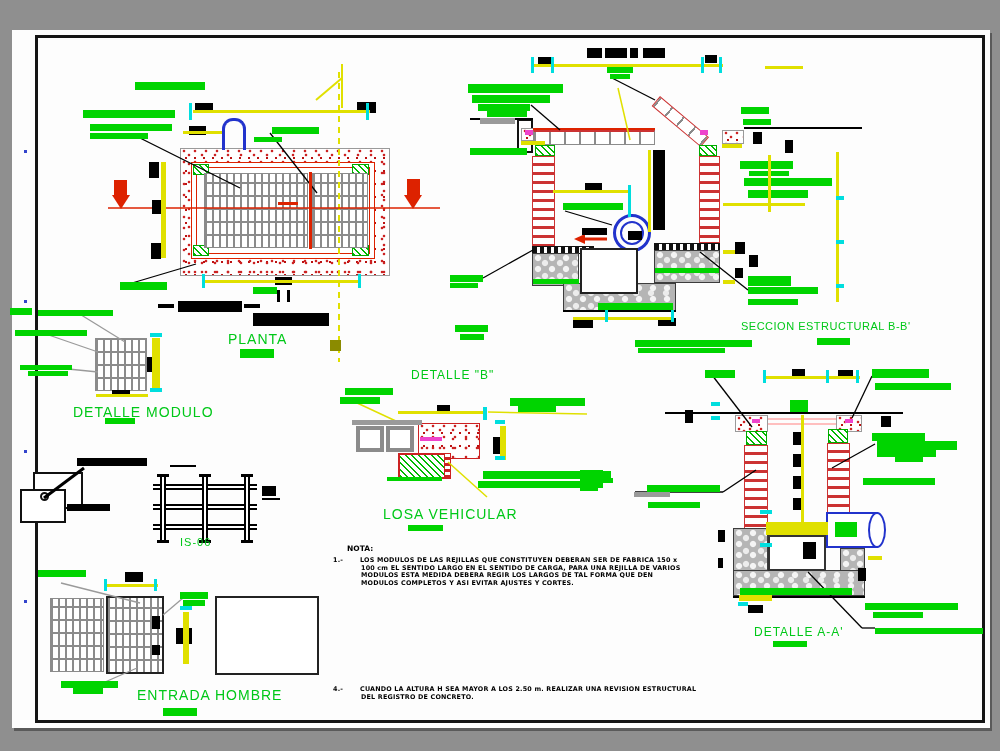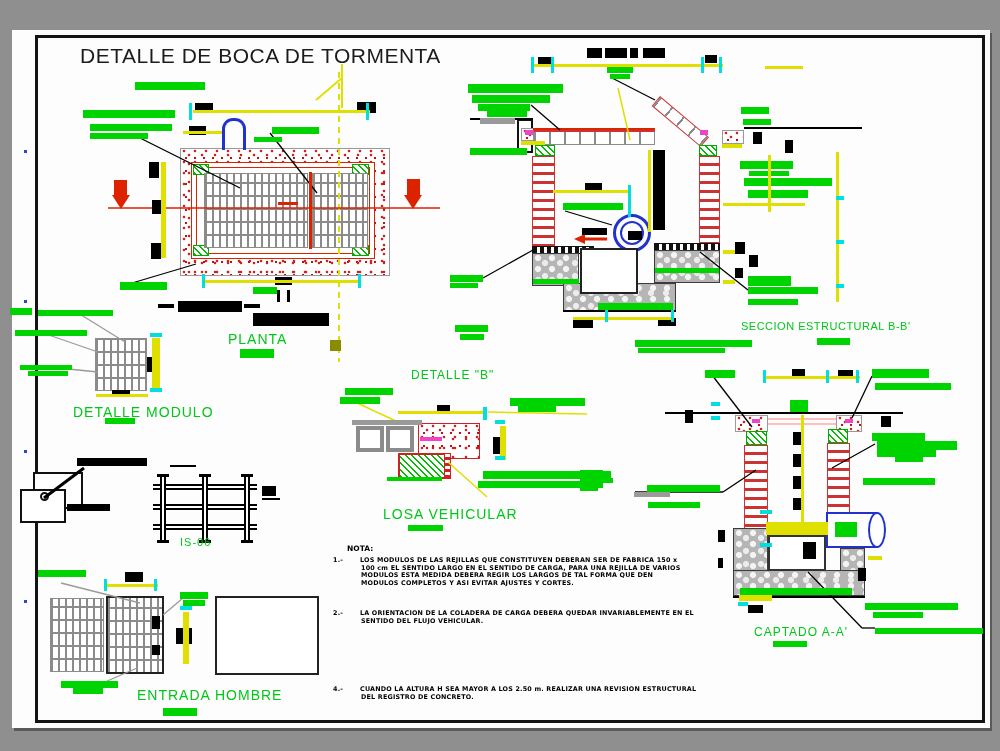--- a/index.html
+++ b/index.html
@@ -40,21 +40,20 @@
   .note-item{font-size:6.4px;line-height:1.18;letter-spacing:.2px;text-indent:-14px;padding-left:14px;}
   .tri{width:0;height:0;position:absolute;}
 </style>
 </head>
 <body>
 
 <div class="stage">
   <div class="sheet"></div>
   <div class="frame"></div>
 
-  <div class="title">DETALLE DE BOCA DE TORMENTA</div>
 
   <div>
     <div class="abs concrete" style="left:180px;top:148px;width:210px;height:128px;"></div>
     <div class="abs" style="left:191px;top:162px;width:184px;height:97px;border:1.5px solid #dd2200;background:#fff;"></div>
     <div class="abs" style="left:196px;top:167px;width:174px;height:87px;border:1.5px solid #dd2200;"></div>
     <div class="abs ghatch" style="left:193px;top:164px;width:16px;height:11px;"></div>
     <div class="abs ghatch" style="left:352px;top:164px;width:17px;height:11px;"></div>
     <div class="abs ghatch" style="left:193px;top:245px;width:16px;height:11px;"></div>
     <div class="abs ghatch" style="left:352px;top:245px;width:17px;height:11px;"></div>
     <div class="abs grate" style="left:204px;top:173px;width:104px;height:75px;"></div>
@@ -383,25 +382,22 @@
       <div class="bar" style="left: 24px; top: 600px; width: 3px; height: 3px; background: rgb(51, 68, 204);"></div>
     </div>
 
   <div class="glabel" style="left:228px;top:331px;font-size:14px;">PLANTA</div>
   <div class="glabel" style="left:73px;top:404px;font-size:14px;">DETALLE MODULO</div>
   <div class="glabel" style="left:180px;top:536px;font-size:11px;">IS-06</div>
   <div class="glabel" style="left:137px;top:687px;font-size:14px;">ENTRADA HOMBRE</div>
   <div class="glabel" style="left:411px;top:368px;font-size:12px;">DETALLE "B"</div>
   <div class="glabel" style="left:383px;top:506px;font-size:14px;">LOSA VEHICULAR</div>
   <div class="glabel" style="left:741px;top:320px;font-size:11px;letter-spacing:.5px;">SECCION ESTRUCTURAL B-B'</div>
-  <div class="glabel" style="left:754px;top:625px;font-size:12px;">CAPTADO A-A'</div>
+  <div class="glabel" style="left:754px;top:625px;font-size:12px;">DETALLE A-A'</div>
 
   <div class="notes" style="left:347px;top:544px;font-size:7.5px;">NOTA:</div>
   <div class="notes note-item" style="left:347px;top:557px;width:325px;">
     <span class="num">1.-</span><span>LOS MODULOS DE LAS REJILLAS QUE CONSTITUYEN DEBERAN SER DE FABRICA 150 x 100 cm EL SENTIDO LARGO EN EL SENTIDO DE CARGA, PARA UNA REJILLA DE VARIOS MODULOS ESTA MEDIDA DEBERA REGIR LOS LARGOS DE TAL FORMA QUE DEN MODULOS COMPLETOS Y ASI EVITAR AJUSTES Y CORTES.</span>
   </div>
-  <div class="notes note-item" style="left:347px;top:610px;width:340px;">
-    <span class="num">2.-</span><span>LA ORIENTACION DE LA COLADERA DE CARGA DEBERA QUEDAR INVARIABLEMENTE EN EL SENTIDO DEL FLUJO VEHICULAR.</span>
-  </div>
   <div class="notes note-item" style="left:347px;top:686px;width:345px;">
     <span class="num">4.-</span><span>CUANDO LA ALTURA H SEA MAYOR A LOS 2.50 m. REALIZAR UNA REVISION ESTRUCTURAL DEL REGISTRO DE CONCRETO.</span>
   </div>
 </div>
 
 </body></html>

